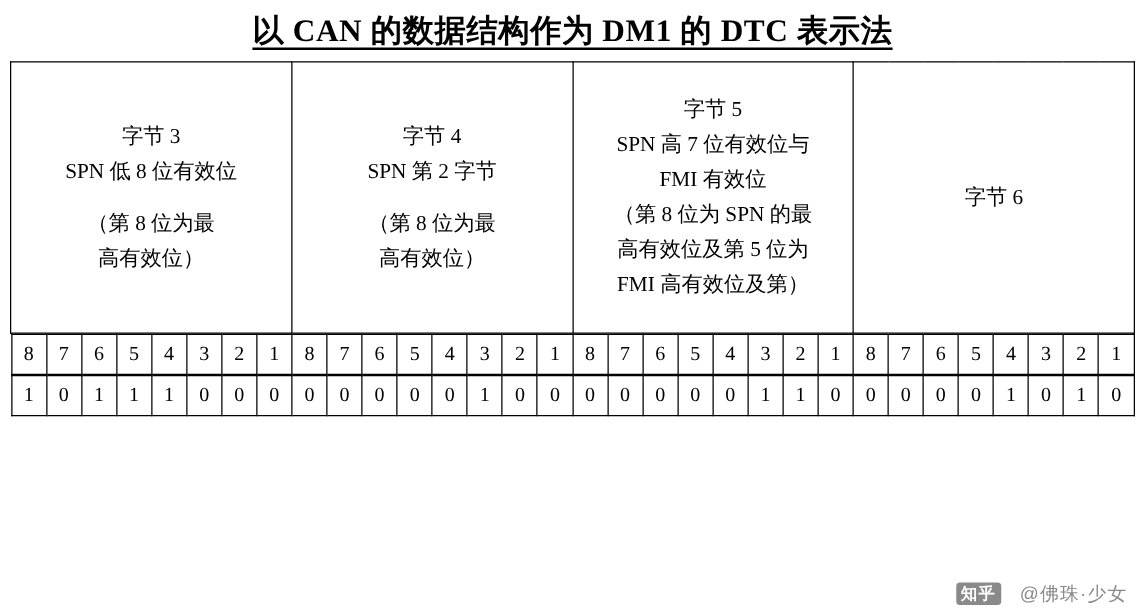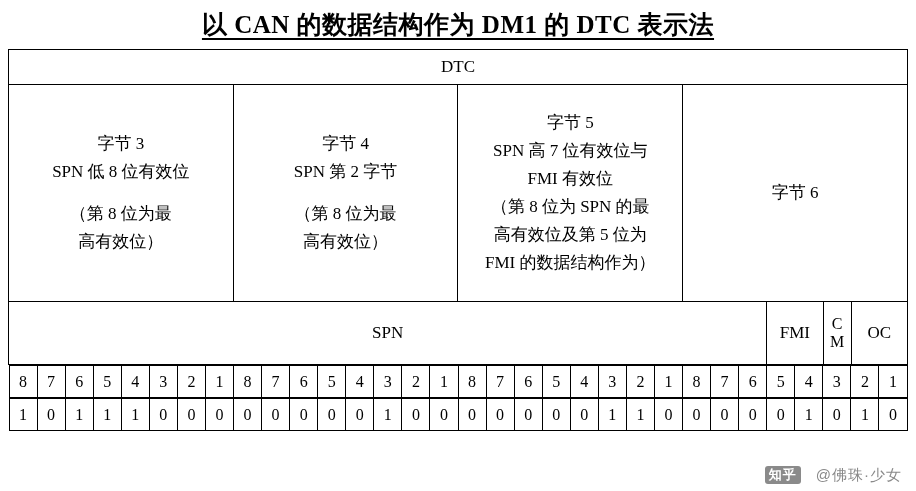--- a/index.html
+++ b/index.html
@@ -117,54 +117,45 @@
       <col style="width:27px">
       <col style="width:27px">
       <col style="width:27px">
       <col style="width:27px">
       <col style="width:27px">
       <col style="width:27px">
       <col style="width:27px">
     </colgroup>
     <tbody>
       <tr>
-        <td class="dtc-header" colspan="11">DTC</td>
-      </tr>
-      <tr>
         <td class="byte-col">
           <span class="bl">字节 3</span>
           <span class="bl">SPN 低 8 位有效位</span>
           <span class="gap"></span>
           <span class="bl">（第 8 位为最</span>
           <span class="bl">高有效位）</span>
         </td>
         <td class="byte-col">
           <span class="bl">字节 4</span>
           <span class="bl">SPN 第 2 字节</span>
           <span class="gap"></span>
           <span class="bl">（第 8 位为最</span>
           <span class="bl">高有效位）</span>
         </td>
         <td class="byte-col">
           <span class="bl">字节 5</span>
           <span class="bl">SPN 高 7 位有效位与</span>
           <span class="bl">FMI 有效位</span>
           <span class="bl">（第 8 位为 SPN 的最</span>
           <span class="bl">高有效位及第 5 位为</span>
-          <span class="bl">FMI 的数据结构作为）</span>
+          <span class="bl">FMI 高有效位及第）</span>
         </td>
         <td class="byte-col" colspan="8">
           <span class="bl">字节 6</span>
         </td>
-      </tr>
-      <tr>
-        <td class="field" colspan="6">SPN</td>
-        <td class="field" colspan="2">FMI</td>
-        <td class="field cm">C<br>M</td>
-        <td class="field" colspan="2">OC</td>
       </tr>
       <tr>
         <td class="bitnum" colspan="11" style="padding:0;border:none">
           <table style="border-collapse:collapse;width:100%;table-layout:fixed">
             <tbody>
                 <tr id="bitnum-row">
                   <td class="bitnum" style="border: 1px solid rgb(0, 0, 0); text-align: center; font-size: 16px; height: 27px;">8</td>
                   <td class="bitnum" style="border: 1px solid rgb(0, 0, 0); text-align: center; font-size: 16px; height: 27px;">7</td>
                   <td class="bitnum" style="border: 1px solid rgb(0, 0, 0); text-align: center; font-size: 16px; height: 27px;">6</td>
                   <td class="bitnum" style="border: 1px solid rgb(0, 0, 0); text-align: center; font-size: 16px; height: 27px;">5</td>

